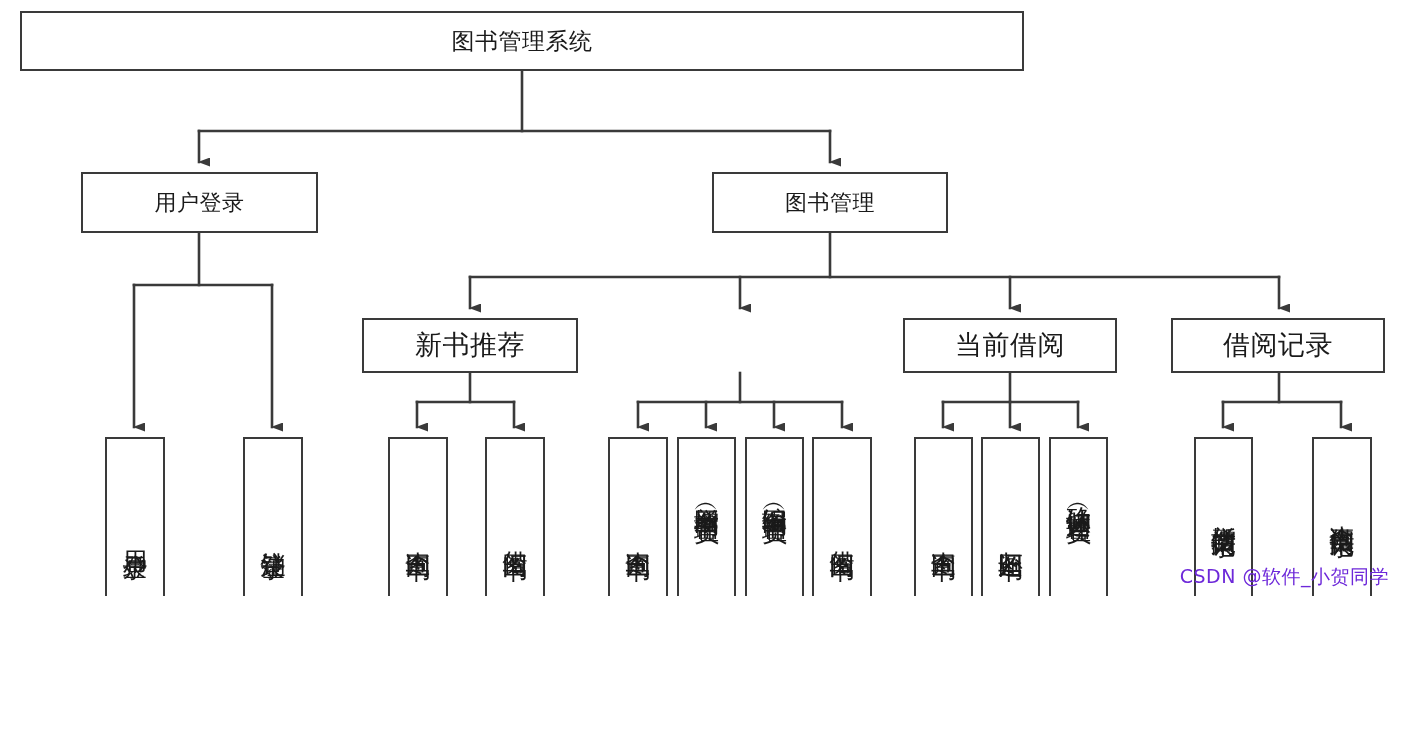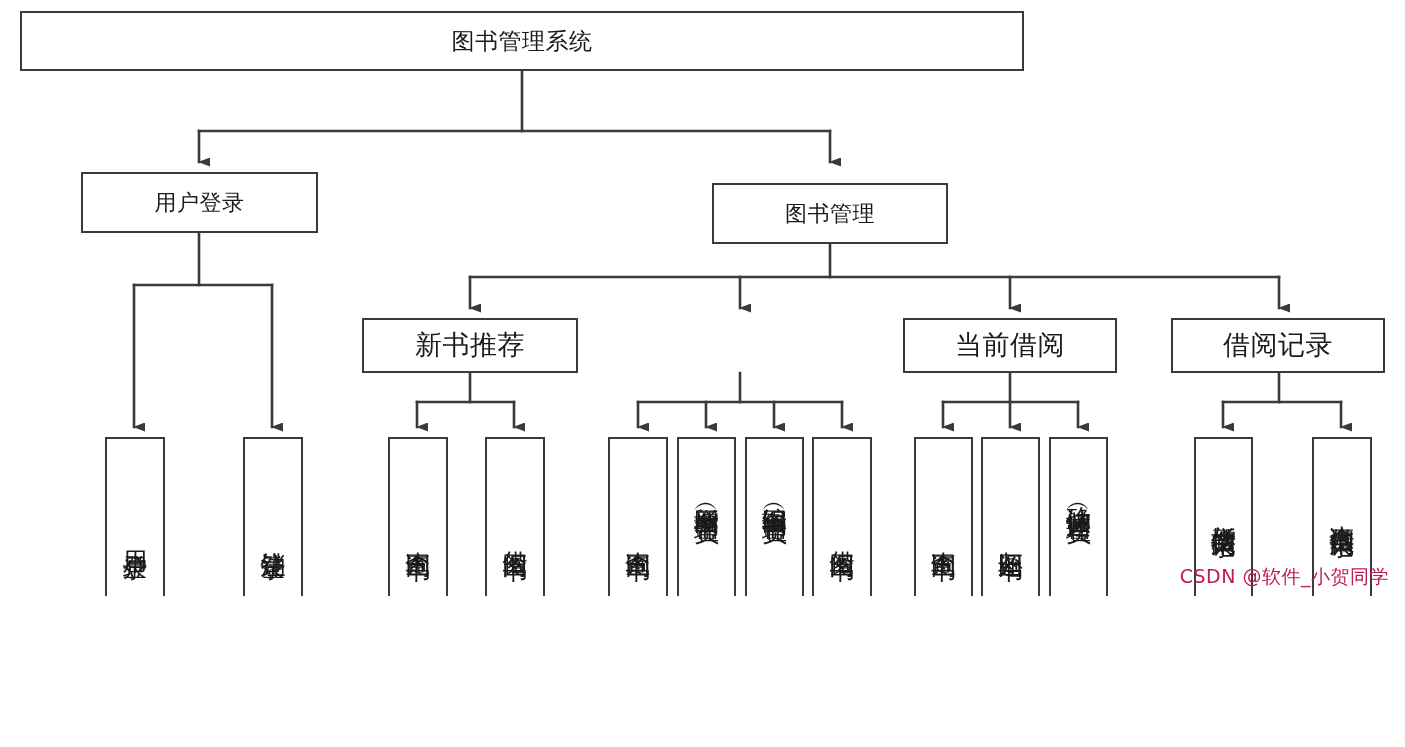--- a/index.html
+++ b/index.html
@@ -68,21 +68,21 @@
     padding-top: 88px;
   }
   .leaf.mid .lbl {
     padding-top: 62px;
   }
   #watermark {
     position: absolute;
     right: 16px;
     bottom: 6px;
     font-size: 19px;
-    color: #be185d;
+    color: #6d28d9;
     letter-spacing: 0.5px;
     white-space: nowrap;
     font-family: "DejaVu Sans", "Liberation Sans", sans-serif;
   }
 </style>
 </head>
 <body>
 
 <div id="canvas">
 
@@ -137,21 +137,21 @@
     </g>
   </svg>
 
   <div class="node lvl0" style="left:20px; top:11px; width:1004px; height:60px;">
     <span class="lbl">图书管理系统</span>
   </div>
 
   <div class="node lvl1" style="left:81px; top:172px; width:237px; height:61px;">
     <span class="lbl">用户登录</span>
   </div>
-  <div class="node lvl1" style="left:712px; top:183px; width:236px; height:61px;">
+  <div class="node lvl1" style="left:712px; top:172px; width:236px; height:61px;">
     <span class="lbl">图书管理</span>
   </div>
 
   <div class="node lvl2" style="left:362px; top:318px; width:216px; height:55px;">
     <span class="lbl">新书推荐</span>
   </div>
   <div class="node lvl2" style="left:1171px; top:318px; width:214px; height:55px;">
     <span class="lbl">借阅记录</span>
   </div>
   <div class="node lvl2" style="left:903px; top:318px; width:214px; height:55px;">

